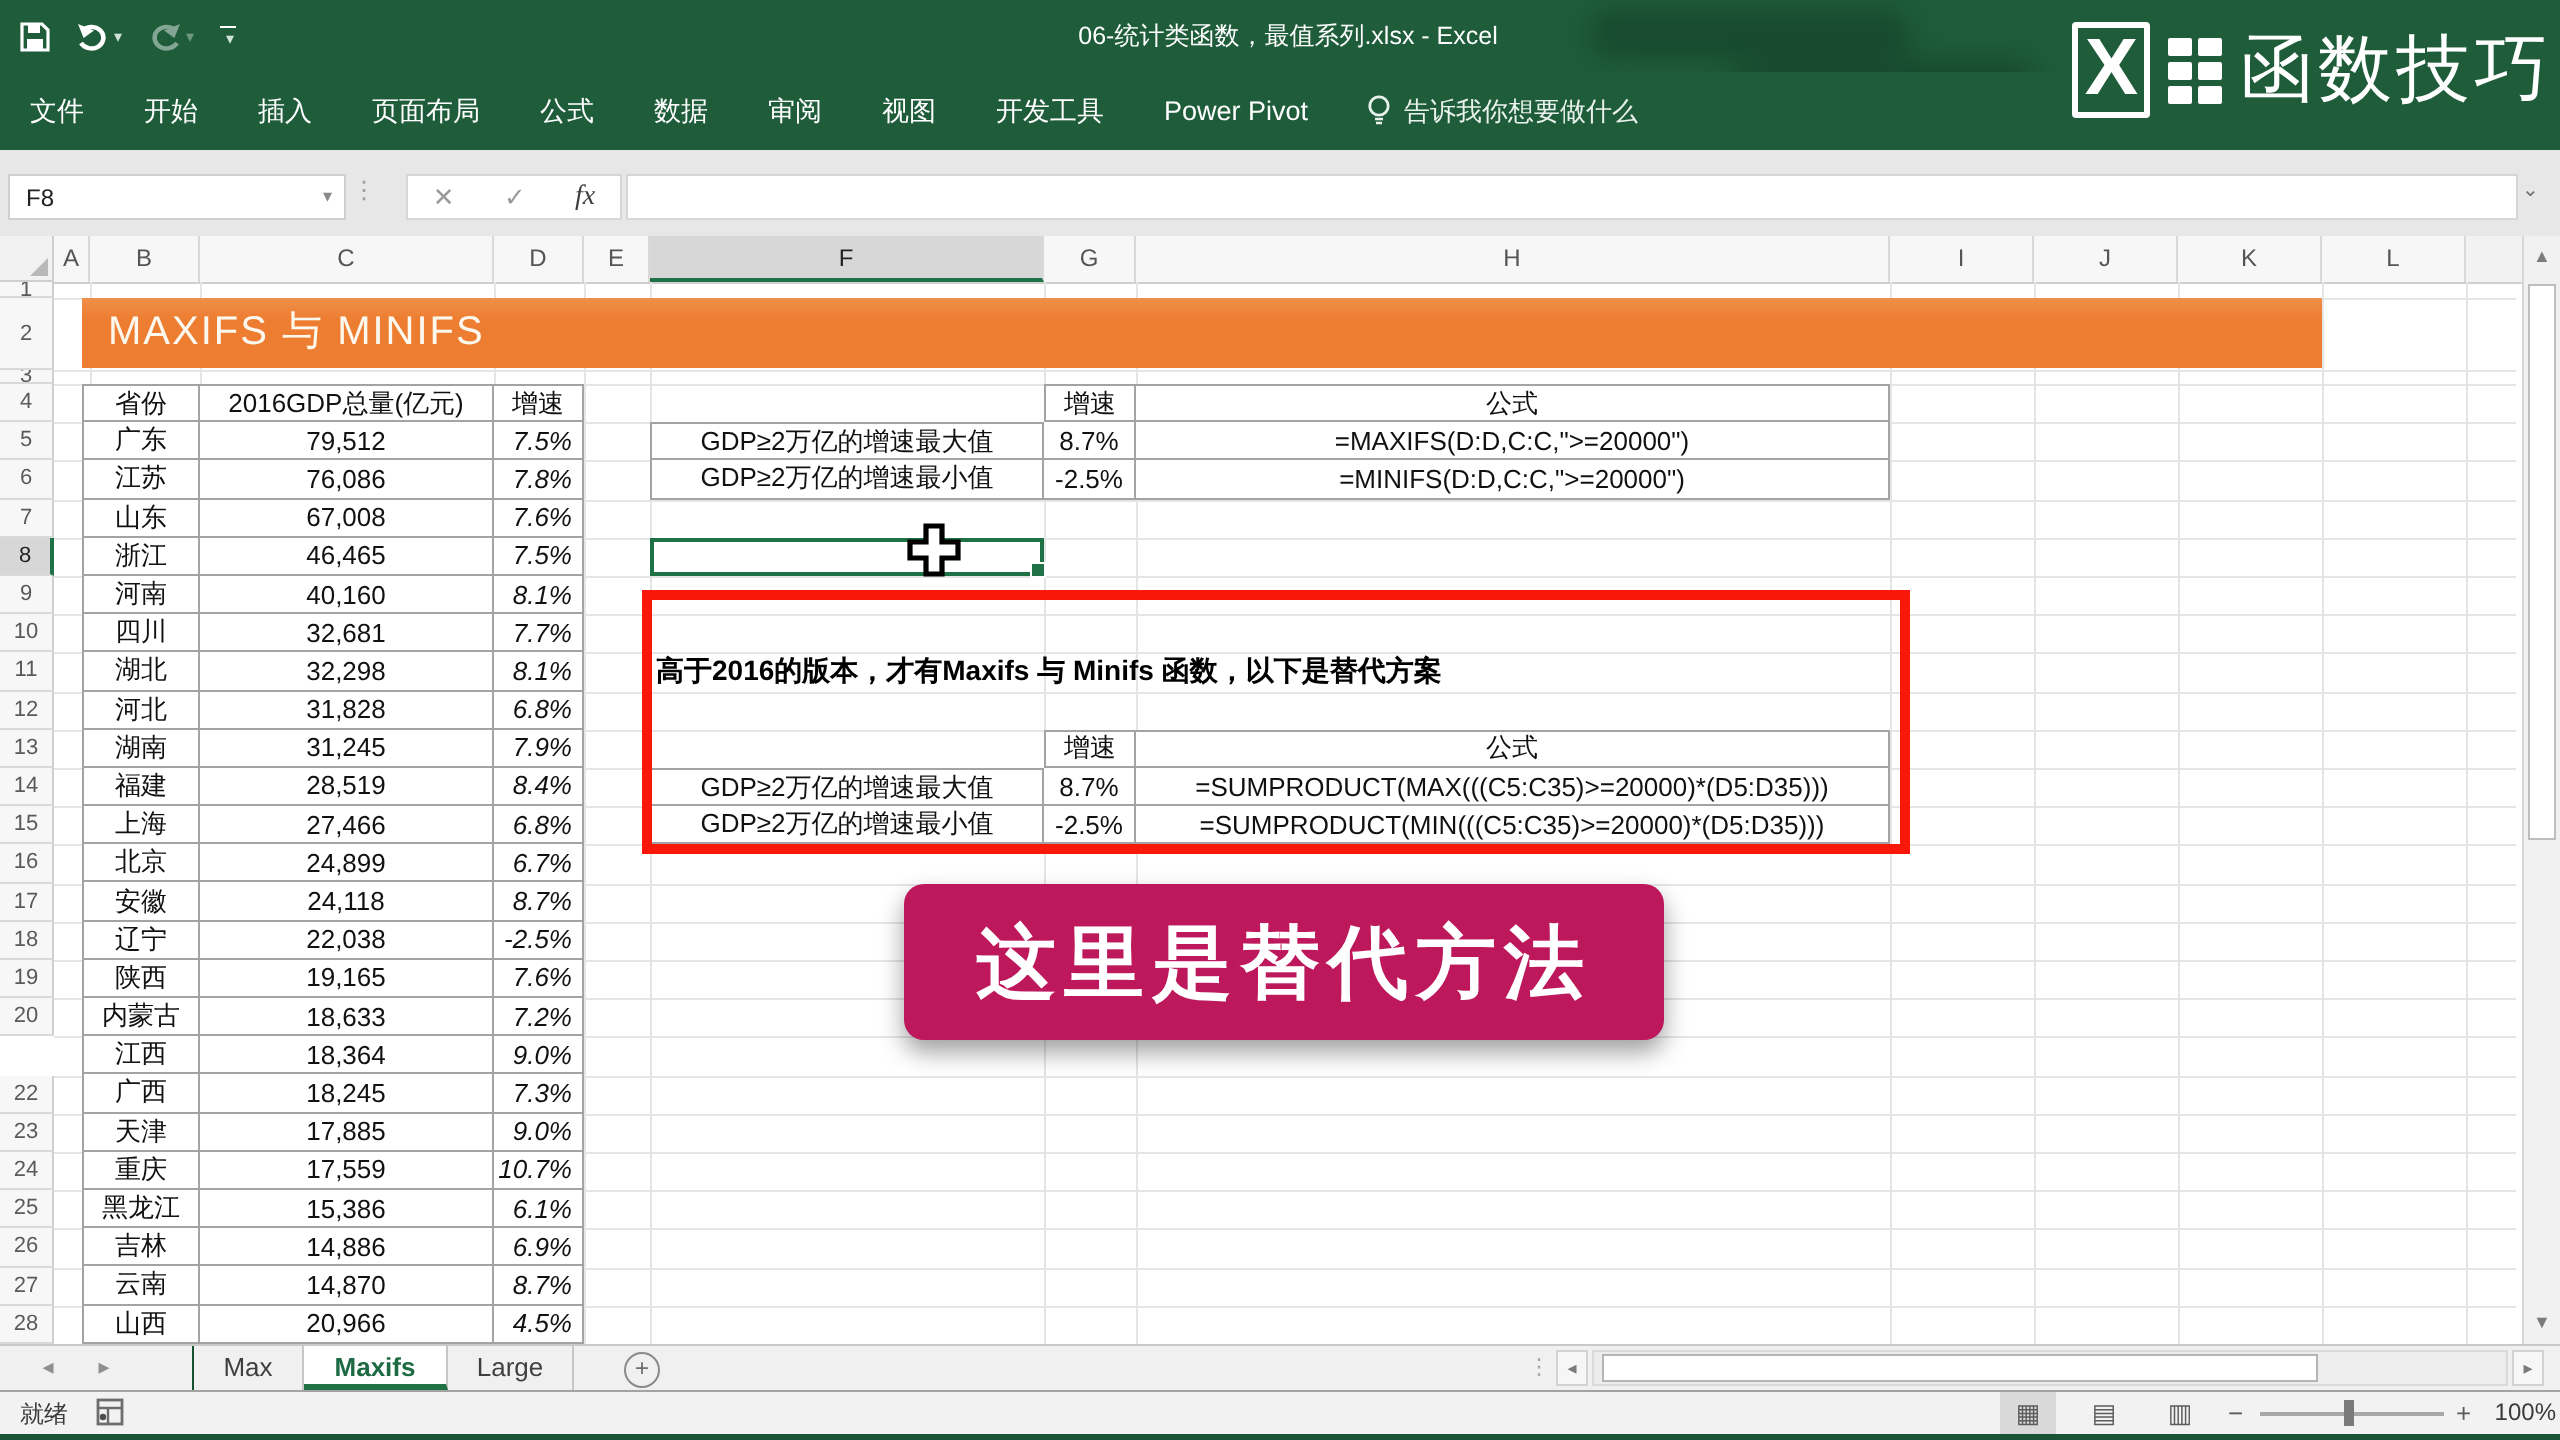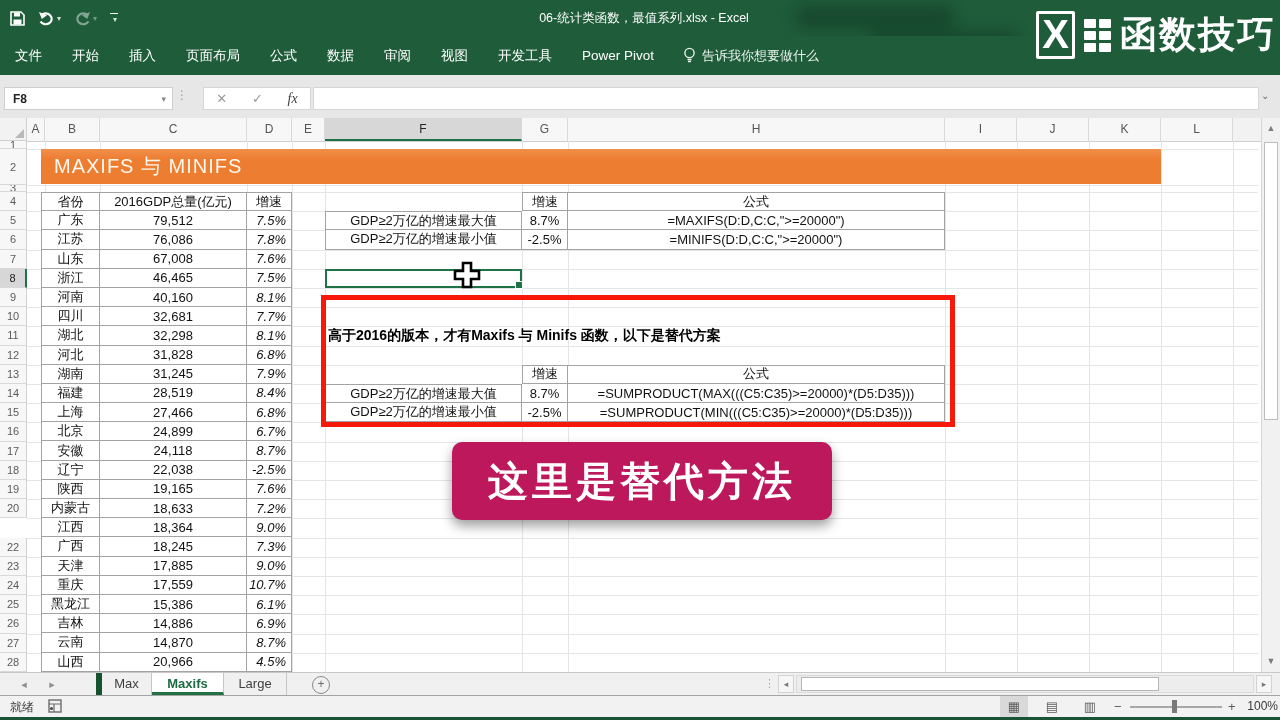--- a/index.html
+++ b/index.html
@@ -16,26 +16,26 @@
   .apptitle{position:absolute;left:394px;top:0;width:500px;height:36px;line-height:36px;
             text-align:center;color:#fff;font-size:12.5px;white-space:nowrap;}
   .smudge{position:absolute;background:rgba(0,0,0,.20);filter:blur(7px);border-radius:12px;}
   .rtab{padding:0 15px;height:39px;display:flex;align-items:center;color:#fff;font-size:13.5px;cursor:default;white-space:nowrap;}
   .tellme{display:flex;align-items:center;gap:6px;color:#e9f2ec;font-size:13px;padding-left:14px;}
   .logo{position:absolute;right:4px;top:9px;height:52px;display:flex;align-items:center;gap:9px;z-index:6;}
   .logo-x{font-size:40px;font-weight:bold;color:#fff;line-height:1;border:3px solid #fff;
           padding:0 3px 2px 3px;border-radius:2px;}
   .logo-grid{display:grid;grid-template-columns:12px 12px;grid-auto-rows:9px;gap:3px;}
   .logo-grid i{background:#fff;border-radius:1px;}
-  .logo-text{font-size:37px;font-weight:bold;color:#fff;letter-spacing:2px;}
+  .logo-text{font-size:37px;font-weight:normal;color:#fff;letter-spacing:2px;}
   
   .fbar{position:absolute;left:0;top:75px;width:1280px;height:43px;background:#e7e7e7;border-bottom:1px solid #d0d0d0;}
   .namebox{position:absolute;left:4px;top:87px;width:167px;height:21px;background:#fff;border:1px solid #cfcfcf;
            font-size:12px;color:#222;display:flex;align-items:center;}
-  .namebox .nm{padding-left:8px;flex:1;font-weight:bold;}
+  .namebox .nm{padding-left:8px;flex:1;}
   .namebox .dd{color:#8a8a8a;font-size:9px;padding-right:6px;}
   .fbsep{position:absolute;left:176px;top:88px;color:#9f9f9f;font-size:12px;letter-spacing:-1px;}
   .fbbtns{position:absolute;left:203px;top:87px;width:106px;height:21px;background:#fff;border:1px solid #d6d6d6;
           display:flex;align-items:center;justify-content:space-around;}
   .fbbtns span{font-size:13px;color:#9a9a9a;}
   .fbbtns .fx{font-family:"Liberation Serif","DejaVu Serif",serif;font-style:italic;color:#3f3f3f;font-size:14px;}
   .fbinput{position:absolute;left:313px;top:87px;width:944px;height:21px;background:#fff;border:1px solid #d6d6d6;}
   .fbexpand{position:absolute;left:1261px;top:90px;color:#6d6d6d;font-size:10px;}
   
   .sheetbg{position:absolute;left:0;top:118px;width:1261px;height:554px;background:#fff;}
@@ -74,21 +74,21 @@
            color:#fff;font-size:40px;font-weight:bold;letter-spacing:4px;z-index:8;}
   
   .vscroll{position:absolute;left:1261px;top:118px;width:19px;height:554px;background:#f1f1f1;border-left:1px solid #d6d6d6;box-sizing:border-box;z-index:4;}
   .vs-arrow{position:absolute;left:0;width:18px;height:20px;text-align:center;color:#7c7c7c;font-size:9px;line-height:20px;}
   .vs-thumb{position:absolute;left:2px;top:24px;width:14px;height:278px;background:#fff;border:1px solid #bdbdbd;box-sizing:border-box;}
   
   .tabbar{position:absolute;left:0;top:672px;width:1280px;height:23px;background:#f0f0f0;border-top:1px solid #c9c9c9;box-sizing:border-box;z-index:9;}
   .navbtn{position:absolute;top:0;height:23px;line-height:22px;color:#8f8f8f;font-size:11px;width:20px;text-align:center;}
   .stab{position:absolute;top:0;height:22px;line-height:22px;text-align:center;font-size:13px;color:#3f3f3f;
         border-right:1px solid #c6c6c6;box-sizing:border-box;}
-  .stab.first{border-left:6px solid #14532d;}
+  .stab.first{border-left:1px solid #14532d;}
   .stab.active{background:#fff;color:#1e6b43;font-weight:bold;border-bottom:3px solid #217346;}
   .addsheet{position:absolute;left:312px;top:3px;width:16px;height:16px;border:1px solid #8a8a8a;border-radius:50%;
             color:#6d6d6d;font-size:12px;line-height:14px;text-align:center;}
   .splitter{position:absolute;left:764px;top:4px;color:#a5a5a5;font-size:11px;}
   .hs-arrow{position:absolute;top:2px;width:16px;height:18px;background:#f6f6f6;border:1px solid #d2d2d2;
             color:#7a7a7a;font-size:9px;line-height:17px;text-align:center;box-sizing:border-box;}
   .hs-track{position:absolute;left:796px;top:2px;width:458px;height:18px;background:#ededed;border:1px solid #dadada;box-sizing:border-box;}
   .hs-thumb{position:absolute;left:4px;top:1px;width:358px;height:14px;background:#fff;border:1px solid #b5b5b5;box-sizing:border-box;}
   
   .statusbar{position:absolute;left:0;top:695px;width:1280px;height:22px;background:#f2f2f2;border-top:1px solid #a3a3a3;box-sizing:border-box;font-size:12px;color:#3a3a3a;z-index:9;}

